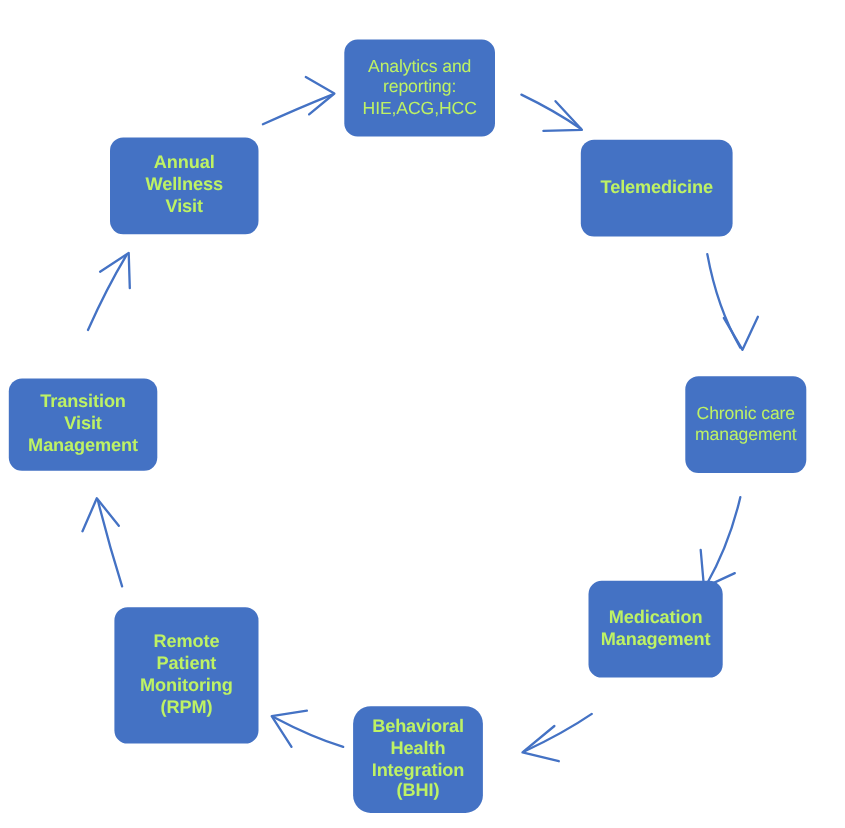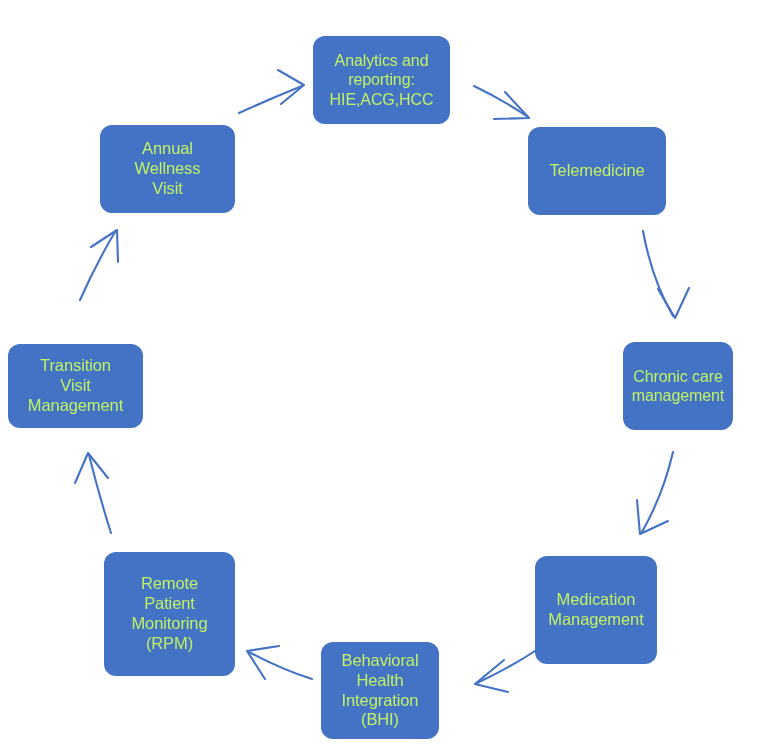--- a/index.html
+++ b/index.html
@@ -24,21 +24,21 @@
     display: flex;
     align-items: center;
     justify-content: center;
     text-align: center;
     line-height: 1.20;
     font-size: 16.5px;
     padding: 2px 6px;
     white-space: pre-line;
     letter-spacing: -0.1px;
   }
-  .node.bold { font-weight: normal; }
+  .node.bold { font-weight: bold; }
   .node.regular { font-weight: normal; font-size: 16px; }
 
   #arrow-layer {
     position: absolute;
     left: 0; top: 0;
     width: 768px;
     height: 753px;
     pointer-events: none;
   }
   #arrow-layer path {
@@ -99,24 +99,24 @@
 
   <div class="node regular" style="left:313px; top:36px; width:137px; height:88px;">Analytics and
 reporting:
 HIE,ACG,HCC</div>
 
   <div class="node bold" style="left:528px; top:127px; width:138px; height:88px;">Telemedicine</div>
 
   <div class="node regular" style="left:623px; top:342px; width:110px; height:88px;">Chronic care
 management</div>
 
-  <div class="node bold" style="left:535px; top:556px; width:122px; height:108px;">Medication
+  <div class="node bold" style="left:535px; top:528px; width:122px; height:88px;">Medication
 Management</div>
 
-  <div class="node bold" style="left:321px; top:642px; width:118px; height:97px;">Behavioral
+  <div class="node bold" style="left:321px; top:642px; width:118px; height:97px;border-radius:16px;">Behavioral
 Health
 Integration
 (BHI)</div>
 
   <div class="node bold" style="left:104px; top:552px; width:131px; height:124px;">Remote
 Patient
 Monitoring
 (RPM)</div>
 
   <div class="node bold" style="left:8px; top:344px; width:135px; height:84px;">Transition

